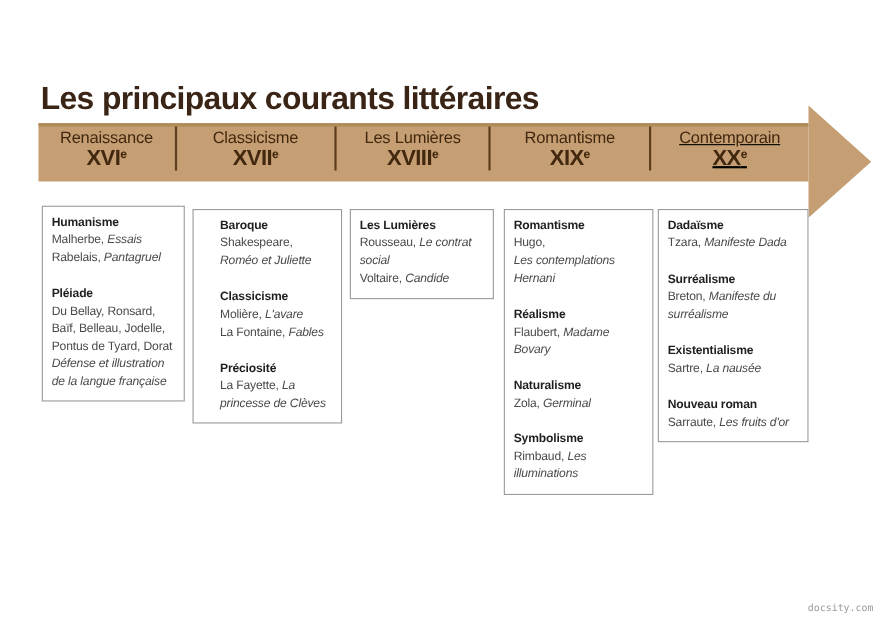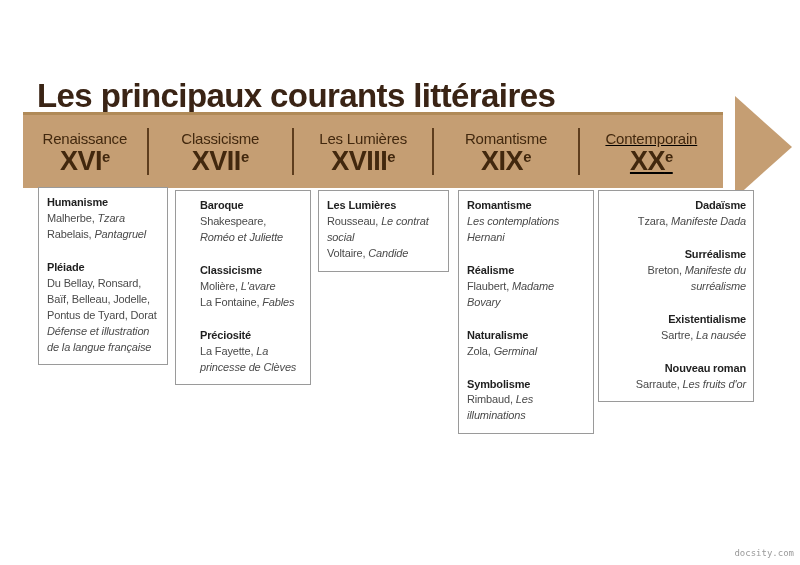--- a/index.html
+++ b/index.html
@@ -2,67 +2,67 @@
 <html style="--arrow: #c59e73; --arrow_edge: #b08a58; --divider: #5e3d1d; --arrow_text: #42280e; --heading: #3a2415; --movement: #1f1f1f; --body: #4a4a4a; --box_border: #9a9a9a;"><head>
 <meta charset="utf-8">
 <style>
   html,body{margin:0;padding:0;background:#fff;}
   #stage{
     position:relative;width:800px;height:565px;overflow:hidden;background:#fff;
     font-family:"Liberation Sans",sans-serif;
   }
   .title{
     position:absolute;left:37px;top:55px;
-    font-size:33px;font-weight:bold;letter-spacing:-0.6px;
+    font-size:29px;font-weight:bold;letter-spacing:-0.6px;
     color:var(--heading,#3a2415);
     text-align:right;
   }
   
   .band{
-    position:absolute;left:23px;top:112px;width:700px;height:76px;
+    position:absolute;left:35px;top:112px;width:700px;height:53px;
     background:var(--arrow,#c59e73);
     border-top:3px solid var(--arrow_edge,#b08a58);
     box-sizing:border-box;
-    display:flex;flex-direction:row;align-items:center;
+    display:flex;flex-direction:row;align-items:flex-start;
   }
   .arrowhead{
     position:absolute;left:735px;top:96px;width:0;height:0;
     border-top:51px solid transparent;
     border-bottom:51px solid transparent;
     border-left:57px solid var(--arrow,#c59e73);
   }
   .period{
     display:flex;flex-direction:column;align-items:center;justify-content:center;
     padding-top:2px;box-sizing:border-box;
   }
   .period + .period{border-left:2px solid var(--divider,#5e3d1d);}
   .period:nth-child(1){flex:125 1 0;}
   .period:nth-child(2){flex:145 1 0;}
   .period:nth-child(3){flex:140 1 0;}
   .period:nth-child(4){flex:145 1 0;}
   .period:nth-child(5){flex:145 1 0;text-decoration:underline;}
   .pname{font-size:15px;letter-spacing:-0.2px;color:var(--arrow_text,#42280e);}
   .pcentury{
-    font-size:27px;font-weight:bold;line-height:1.05;letter-spacing:-0.5px;
+    font-size:20px;font-weight:bold;line-height:1.05;letter-spacing:-0.5px;
     color:var(--arrow_text,#42280e);
   }
   .pcentury .sup{font-size:55%;vertical-align:0.55em;}
   
   .box{
     position:absolute;box-sizing:border-box;background:#fff;
     border:1px solid var(--box_border,#9a9a9a);
     padding:7px 7px 9px 8px;
     font-size:11px;line-height:1.45;letter-spacing:-0.15px;
     color:var(--body,#4a4a4a);
   }
   .b0{left:38px;top:187px;width:130px;}
   .b1{left:175px;top:190px;width:136px;padding-left:24px;}
   .b2{left:318px;top:190px;width:131px;}
   .b3{left:458px;top:190px;width:136px;}
-  .b4{left:598px;top:190px;width:156px;text-align:right;}
+  .b4{left:598px;top:190px;width:137px;}
   .movement + .movement{margin-top:17px;}
   .mname{font-weight:bold;color:var(--movement,#1f1f1f);}
   .work{font-style:italic;}
   .watermark{
     position:absolute;right:6px;bottom:7px;
     font-family:"DejaVu Sans Mono",monospace;font-size:9px;
     color:#9b9b9b;
   }
 </style>
 </head>
@@ -92,21 +92,21 @@
         <div class="pname">Contemporain</div>
         <div class="pcentury"><span>XX</span><span class="sup">e</span></div>
       </div>
     </div>
   <div class="arrowhead"></div>
 
   <div>
       <div class="box b0">
         <div class="movement">
           <div class="mname">Humanisme</div>
-          <div class="entry"><span class="author">Malherbe, </span><span class="work">Tzara</span></div>
+          <div class="entry"><span class="author">Malherbe, </span><span class="work">Essais</span></div>
           <div class="entry"><span class="author">Rabelais, </span><span class="work">Pantagruel</span></div>
         </div>
         <div class="movement">
           <div class="mname">Pléiade</div>
           <div class="entry"><span class="author">Du Bellay, Ronsard, Baïf, Belleau, Jodelle, Pontus de Tyard, Dorat</span></div>
           <div class="entry"><span class="work">Défense et illustration de la langue française</span></div>
         </div>
       </div>
       <div class="box b1">
         <div class="movement">
@@ -126,20 +126,21 @@
       <div class="box b2">
         <div class="movement">
           <div class="mname">Les Lumières</div>
           <div class="entry"><span class="author">Rousseau, </span><span class="work">Le contrat social</span></div>
           <div class="entry"><span class="author">Voltaire, </span><span class="work">Candide</span></div>
         </div>
       </div>
       <div class="box b3">
         <div class="movement">
           <div class="mname">Romantisme</div>
+          <div class="entry"><span class="author">Hugo,</span></div>
           <div class="entry"><span class="work">Les contemplations</span></div>
           <div class="entry"><span class="work">Hernani</span></div>
         </div>
         <div class="movement">
           <div class="mname">Réalisme</div>
           <div class="entry"><span class="author">Flaubert, </span><span class="work">Madame Bovary</span></div>
         </div>
         <div class="movement">
           <div class="mname">Naturalisme</div>
           <div class="entry"><span class="author">Zola, </span><span class="work">Germinal</span></div>

